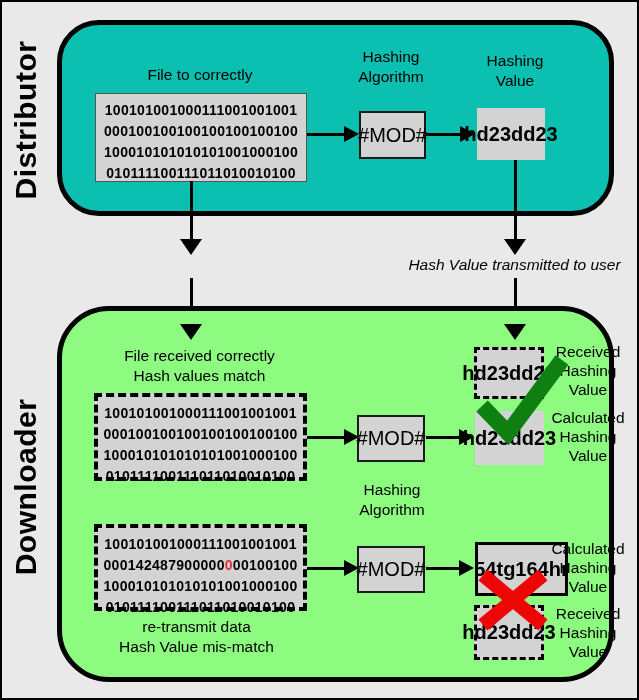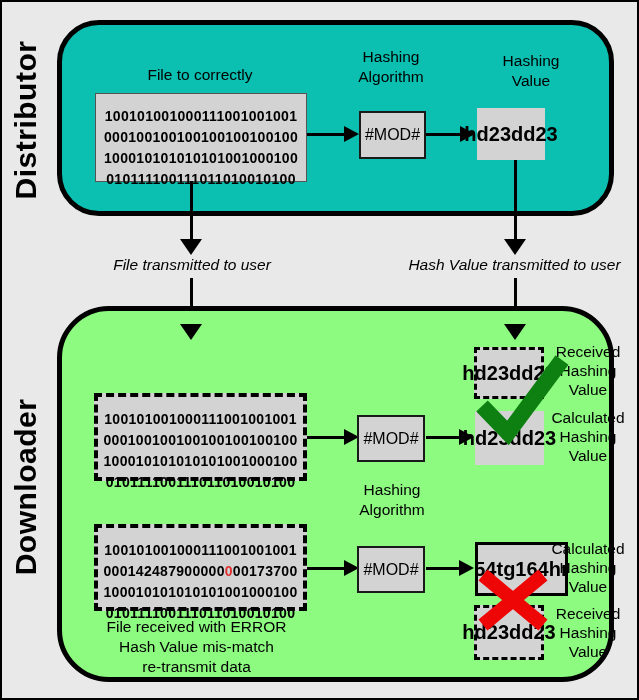--- a/index.html
+++ b/index.html
@@ -19,28 +19,28 @@
   
   .vlabel{position:absolute;width:44px;display:flex;align-items:center;justify-content:center;}
   .vlabel span{transform:rotate(-90deg);white-space:nowrap;font-size:30px;font-weight:bold;letter-spacing:.5px;}
   #distributor-label{left:2px;top:25px;height:185px;}
   #downloader-label{left:2px;top:392px;height:185px;}
   
   .lbl{position:absolute;text-align:center;font-size:15.5px;line-height:20px;}
   .italic{font-style:italic;}
   
   .databox{position:absolute;background:var(--boxgray);text-align:center;}
-  .binary{font-size:14px;font-weight:bold;line-height:21px;letter-spacing:.3px;padding-top:12px;}
+  .binary{font-size:14px;font-weight:bold;line-height:21px;letter-spacing:.3px;padding-top:6px;}
   #dist-binary-box{left:93px;top:91px;width:212px;height:89px;border:1px solid #555;}
   .dashed-binary{border:4px dashed #000;}
   #dl-binary-ok{left:92px;top:391px;width:213px;height:88px;}
   #dl-binary-err{left:92px;top:522px;width:213px;height:87px;}
   .err-digit{color:var(--reddigit);}
   .modbox{position:absolute;background:var(--boxgray);border:2px solid #1a1a1a;
-    display:flex;align-items:center;justify-content:center;font-size:16px;}
+    display:flex;align-items:center;justify-content:center;font-size:20px;}
   #mod-dist{left:357px;top:109px;width:67px;height:48px;}
   #mod-ok{left:355px;top:413px;width:68px;height:47px;}
   #mod-err{left:355px;top:544px;width:68px;height:47px;}
   .hashbox{position:absolute;background:var(--boxgray);display:flex;align-items:center;
     justify-content:center;font-size:20px;font-weight:bold;}
   .hash-dashed{border:3px dashed #000;}
   #dist-hash{left:475px;top:106px;width:68px;height:52px;}
   #ok-received{left:472px;top:345px;width:70px;height:52px;}
   #ok-calculated{left:473px;top:409px;width:69px;height:54px;}
   #err-calculated{left:473px;top:540px;width:93px;height:54px;border:3px solid #000000;}
@@ -68,52 +68,55 @@
   <div class="lbl" style="left:108px;top:63px;width:180px;">File to correctly</div>
 
   <div class="databox binary" id="dist-binary-box">
     <div>100101001000111001001001</div>
     <div>000100100100100100100100</div>
     <div>100010101010101001000100</div>
     <div>010111100111011010010100</div>
   </div>
 
   <div class="lbl" style="left:348px;top:45px;width:82px;">Hashing Algorithm</div>
-  <div class="lbl" style="left:488px;top:49px;width:82px;text-align:center;">Hashing Value</div>
+  <div class="lbl" style="left:472px;top:49px;width:82px;text-align:center;">Hashing Value</div>
 
   <div class="shaft-h" style="left:305px;top:131px;width:38px;"></div>
   <div class="head-right" style="left:342px;top:124px;"></div>
 
   <div class="modbox" id="mod-dist">#MOD#</div>
 
   <div class="shaft-h" style="left:424px;top:131px;width:35px;"></div>
   <div class="head-right" style="left:458px;top:124px;"></div>
 
   <div class="hashbox" id="dist-hash">hd23dd23</div>
 
   <div class="shaft-v" style="left:188px;top:179px;height:60px;"></div>
   <div class="head-down" style="left:178px;top:237px;"></div>
   <div class="shaft-v" style="left:512px;top:158px;height:81px;"></div>
   <div class="head-down" style="left:502px;top:237px;"></div>
 
-  <div class="lbl italic" style="left:70px;top:253px;width:240px;">File transmitted to user</div>
   <div class="lbl italic" style="left:385px;top:253px;width:255px;">Hash Value transmitted to user</div>
 
   <div class="shaft-v" style="left:188px;top:276px;height:46px;"></div>
   <div class="shaft-v" style="left:512px;top:276px;height:46px;"></div>
 
   <div class="vlabel" id="downloader-label">
     <span>Downloader</span>
   </div>
 
   <div class="panel" id="downloader-panel"></div>
 
   <div class="head-down" style="left:178px;top:322px;"></div>
   <div class="head-down" style="left:502px;top:322px;"></div>
 
+  <div class="lbl" style="left:95px;top:344px;width:205px;">
+    <div>File received correctly</div>
+    <div>Hash values match</div>
+  </div>
 
   <div class="databox binary dashed-binary" id="dl-binary-ok">
     <div>100101001000111001001001</div>
     <div>000100100100100100100100</div>
     <div>100010101010101001000100</div>
     <div>010111100111011010010100</div>
   </div>
 
   <div class="shaft-h" style="left:305px;top:434px;width:38px;"></div>
   <div class="head-right" style="left:342px;top:427px;"></div>
@@ -130,21 +133,21 @@
   <div class="lbl" style="left:543px;top:406px;width:86px;line-height:19px;">Calculated Hashing Value</div>
 
   <svg style="left:468px;top:352px;" width="100" height="92" viewBox="0 0 100 92">
     <polyline points="12,52 38,79 92,6" fill="none" stroke="#0e8012" stroke-width="16"></polyline>
   </svg>
 
   <div class="lbl" style="left:350px;top:478px;width:80px;">Hashing Algorithm</div>
 
   <div class="databox binary dashed-binary" id="dl-binary-err">
     <div>100101001000111001001001</div>
-    <div><span>000142487900000</span><span class="err-digit">0</span><span>00173700</span></div>
+    <div><span>000142487900000</span><span class="err-digit">0</span><span>00100100</span></div>
     <div>100010101010101001000100</div>
     <div>010111100111011010010100</div>
   </div>
 
   <div class="shaft-h" style="left:305px;top:565px;width:38px;"></div>
   <div class="head-right" style="left:342px;top:558px;"></div>
 
   <div class="modbox" id="mod-err">#MOD#</div>
 
   <div class="shaft-h" style="left:424px;top:565px;width:34px;"></div>
@@ -155,18 +158,17 @@
 
   <div class="lbl" style="left:543px;top:537px;width:86px;line-height:19px;">Calculated Hashing Value</div>
   <div class="lbl" style="left:546px;top:602px;width:80px;line-height:19px;">Received Hashing Value</div>
 
   <svg style="left:474px;top:566px;" width="74" height="64" viewBox="0 0 74 64">
     <line x1="7" y1="7" x2="67" y2="57" stroke="#ee0505" stroke-width="14"></line>
     <line x1="67" y1="7" x2="7" y2="57" stroke="#ee0505" stroke-width="14"></line>
   </svg>
 
   <div class="lbl" style="left:72px;top:615px;width:245px;">
-    <div>File received with ERROR</div>
+    <div>re-transmit data</div>
     <div>Hash Value mis-match</div>
-    <div>re-transmit data</div>
   </div>
 
 </div>
 
 </body></html>

